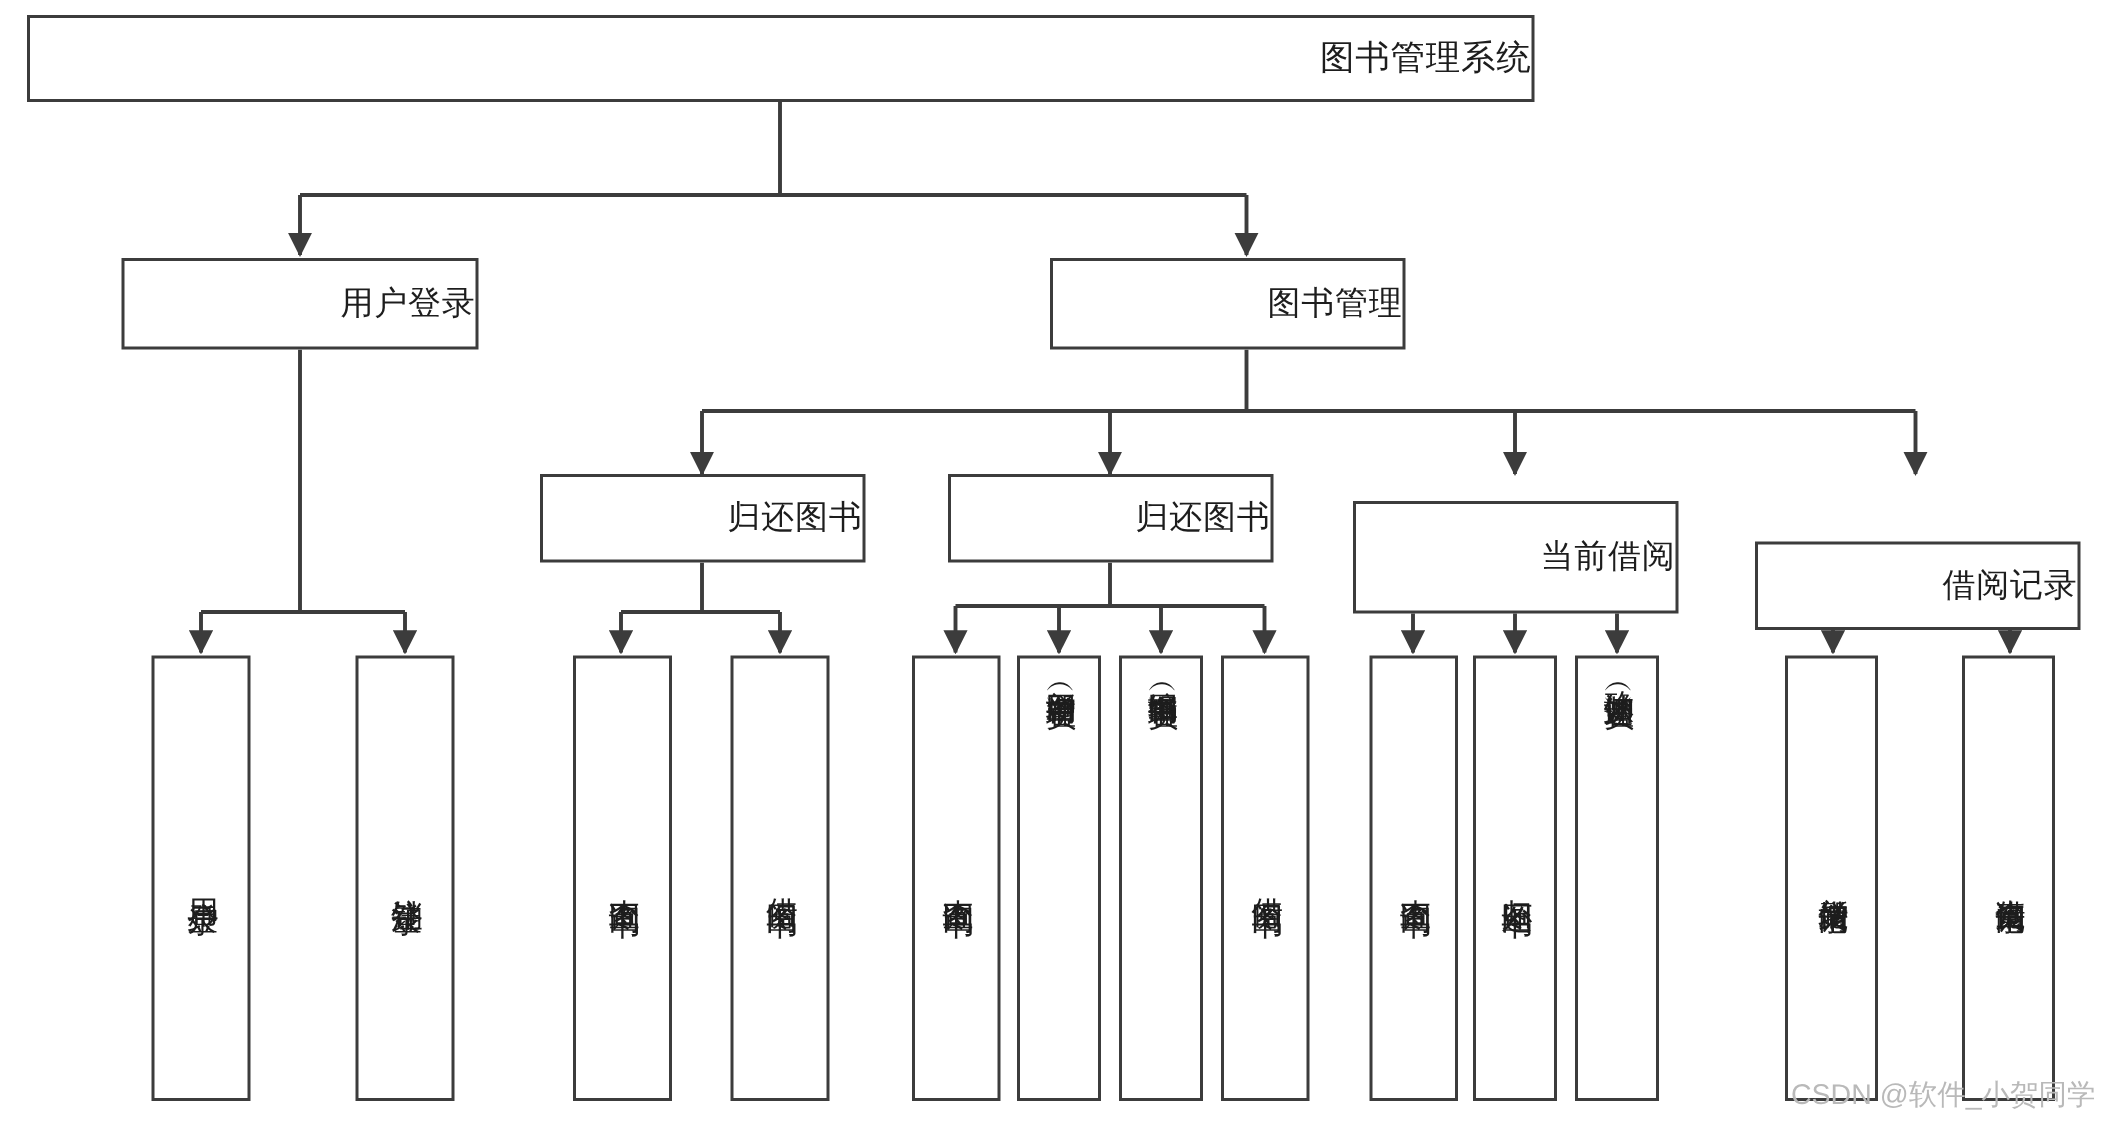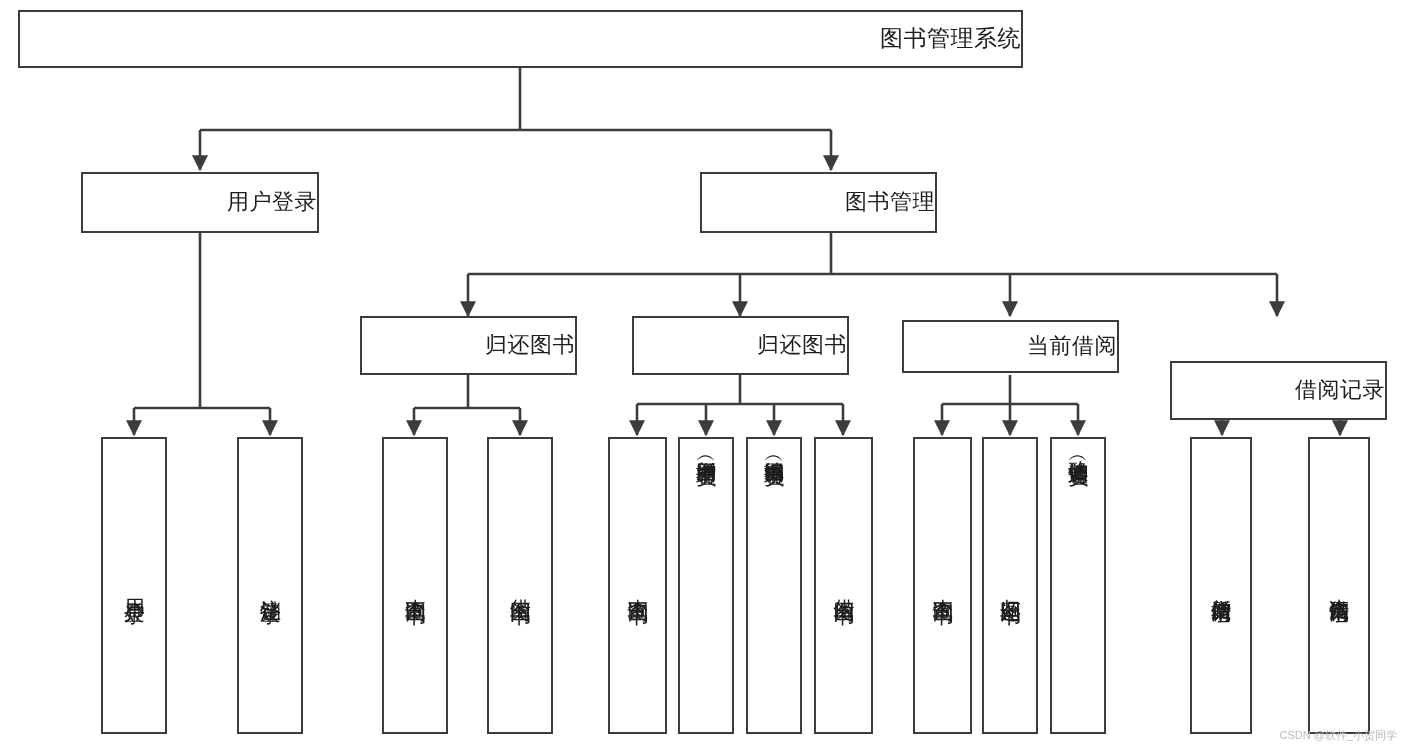--- a/index.html
+++ b/index.html
@@ -69,21 +69,21 @@
     font-size: 20px;
     letter-spacing: 1px;
   }
   .node.vert.topalign {
     align-items: flex-start;
   }
   #watermark {
     position: absolute;
     right: 8px;
     bottom: 4px;
-    font-size: 11px;
+    font-size: 19px;
     color: #b9b9b9;
     white-space: nowrap;
     z-index: 5;
     font-family: "Liberation Sans", "DejaVu Sans", sans-serif;
   }
 </style>
 </head>
 <body>
 
 <div id="canvas">
@@ -153,21 +153,21 @@
   </div>
 
   <div class="node horiz" style="left:360px; top:316px; width:217px; height:59px;">
     <span class="label">归还图书</span>
   </div>
 
   <div class="node horiz" style="left:632px; top:316px; width:217px; height:59px;">
     <span class="label">归还图书</span>
   </div>
 
-  <div class="node horiz" style="left:902px; top:320px; width:217px; height:53px;">
+  <div class="node horiz" style="left:902px; top:334px; width:217px; height:75px;">
     <span class="label">当前借阅</span>
   </div>
 
   <div class="node horiz" style="left:1170px; top:316px; width:217px; height:59px;margin-top:45px;">
     <span class="label">借阅记录</span>
   </div>
 
   <div class="node vert" style="left:101px; top:437px; width:66px; height:297px;">
     <span class="label">用户登录</span>
   </div>

